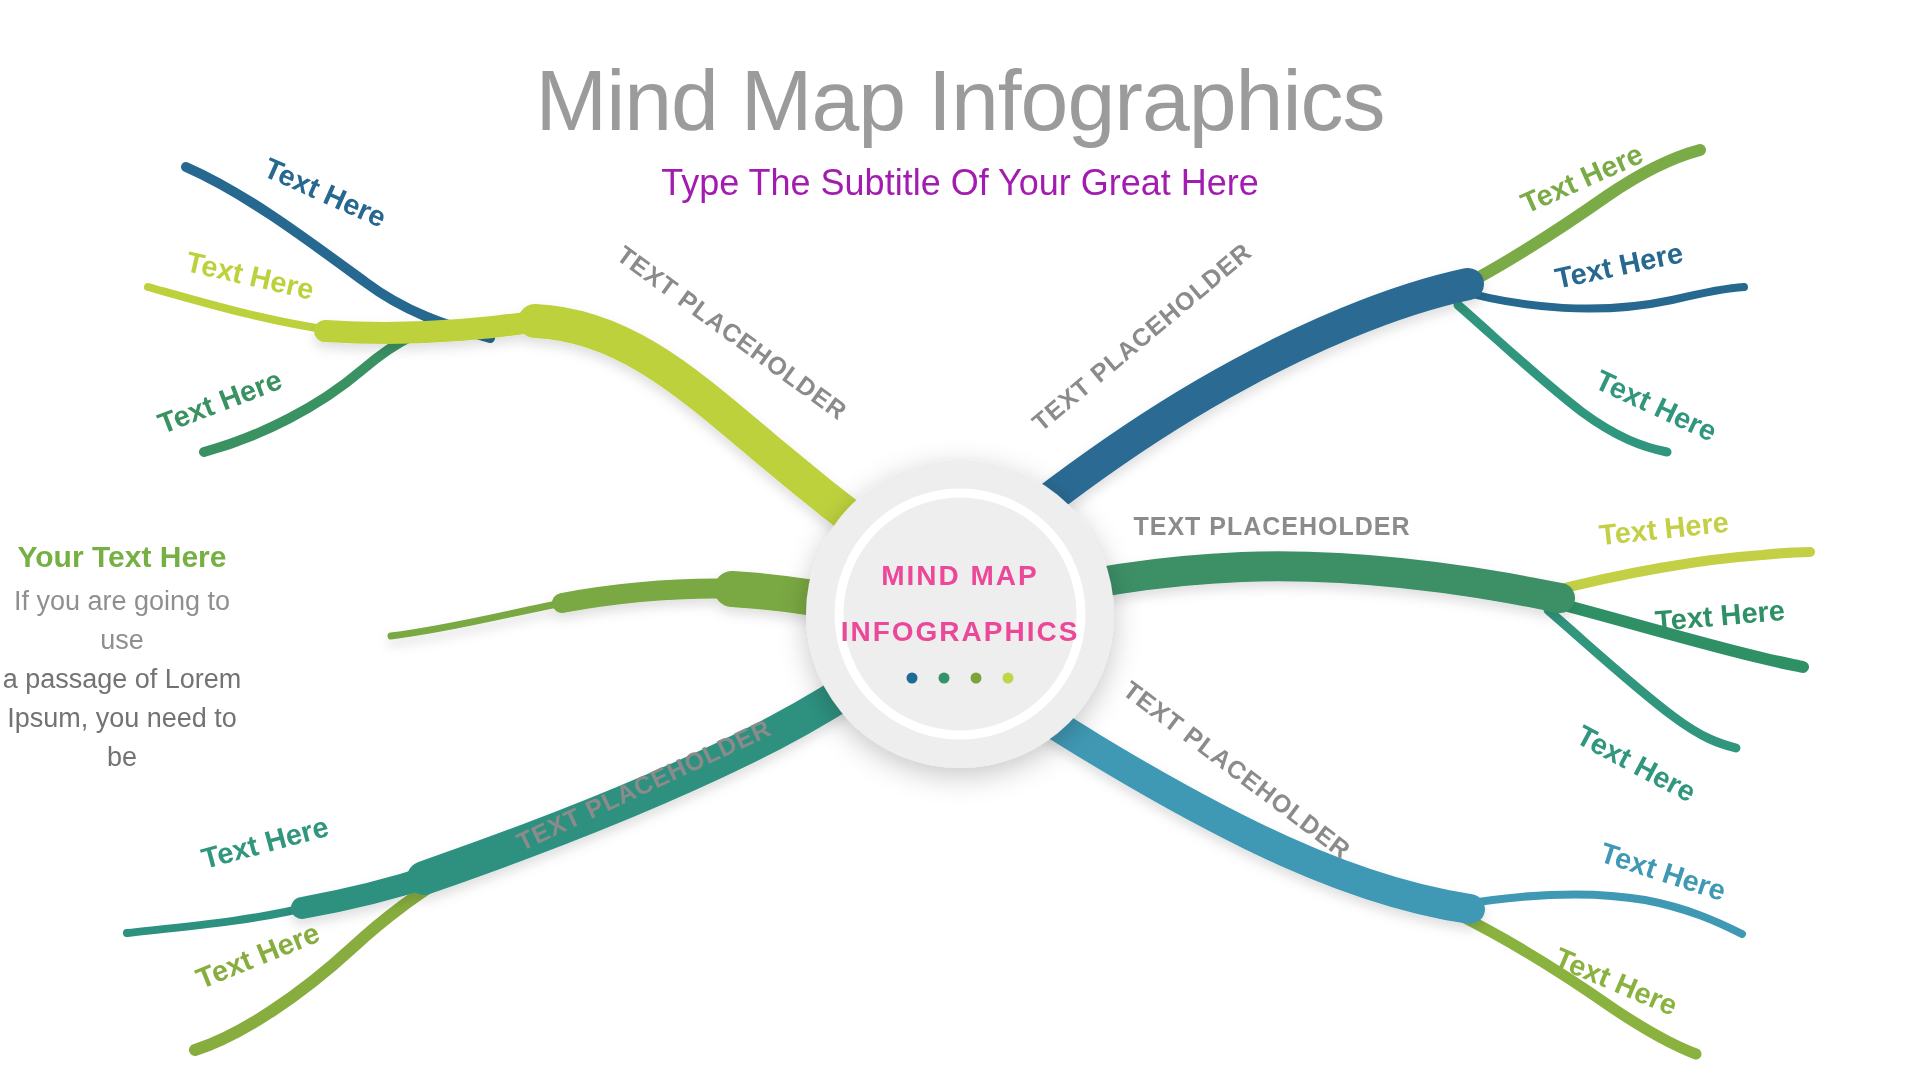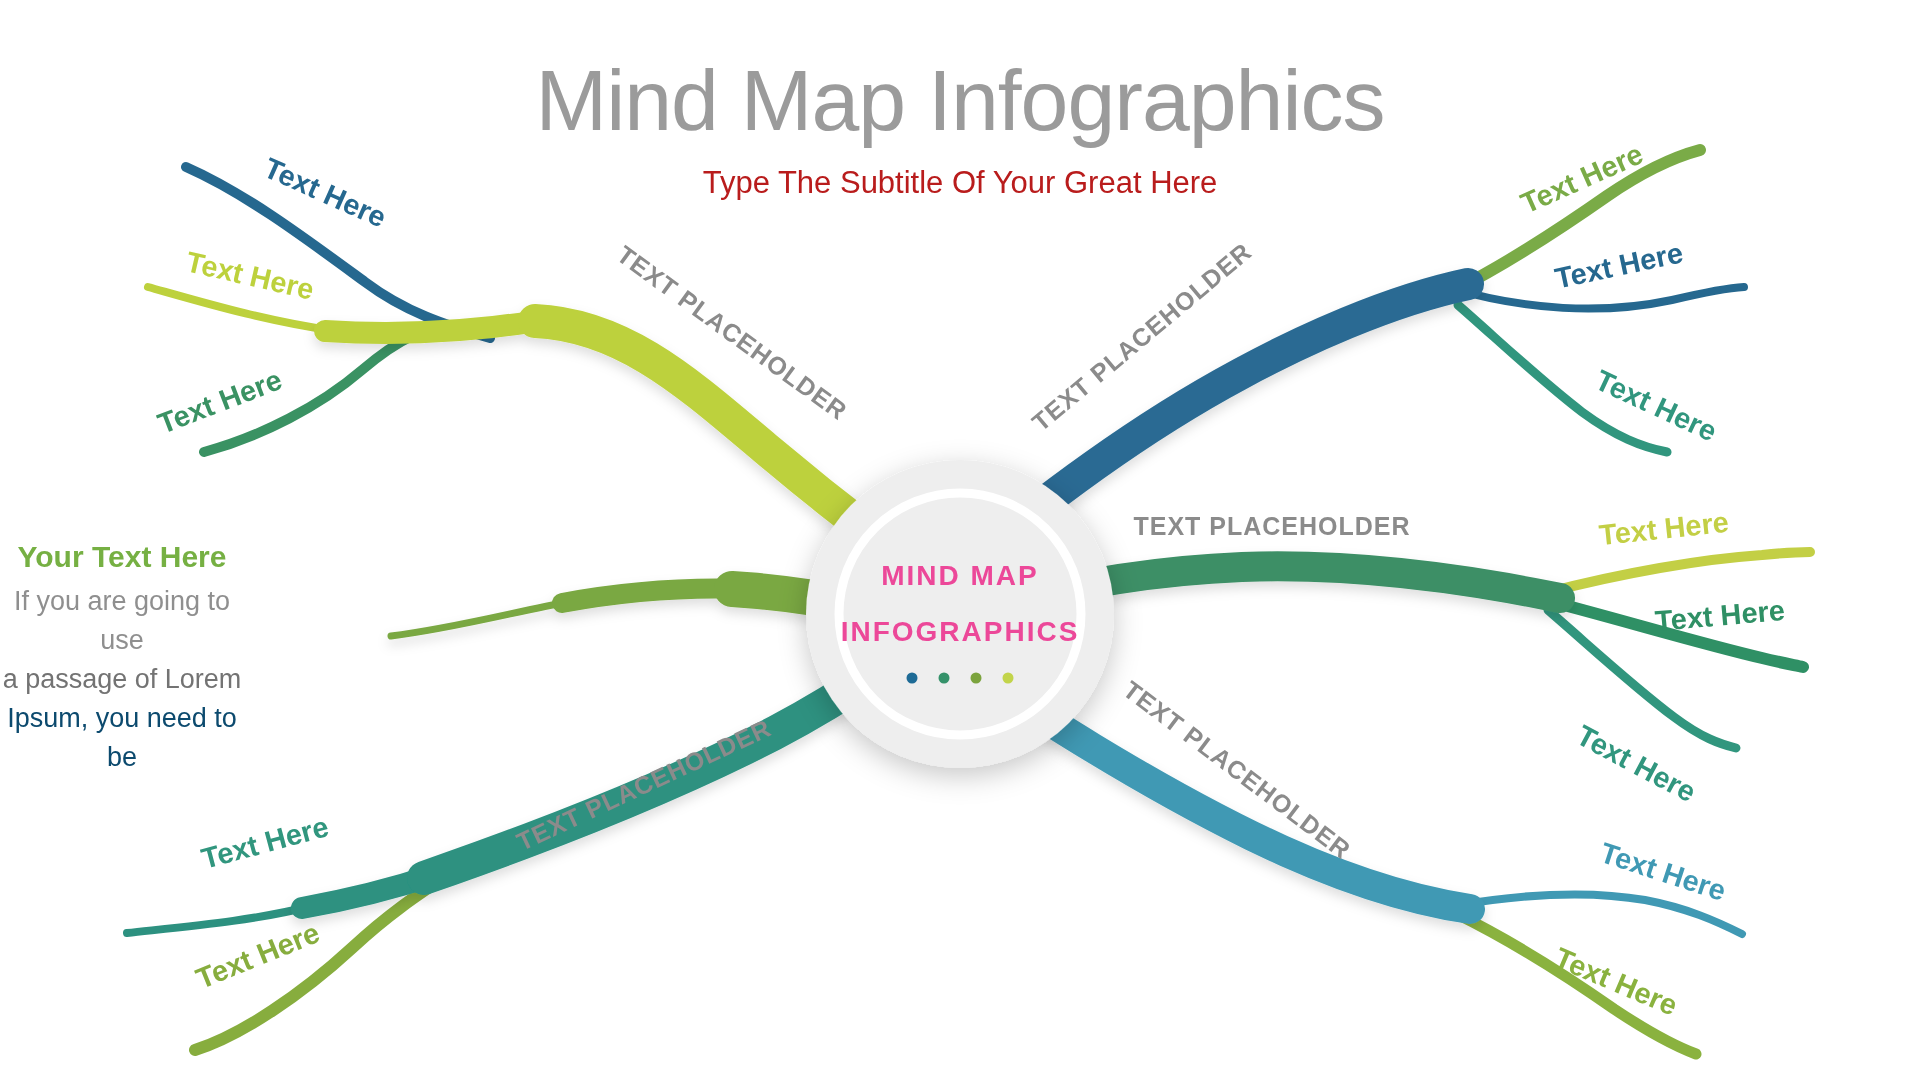--- a/index.html
+++ b/index.html
@@ -7,21 +7,21 @@
          font-family:"Liberation Sans",sans-serif;}
   svg.curves{position:absolute;left:0;top:0;}
   path{fill:none;stroke-linecap:round;}
   .lbl{position:absolute;white-space:nowrap;font-weight:bold;
        transform:translate(-50%,-50%) rotate(var(--r,0deg));}
   .tip{font-size:29px;}
   .ph{font-size:25px;color:#8b8b8b;letter-spacing:1px;}
   .title{position:absolute;left:960px;top:100px;transform:translate(-50%,-50%);
          font-size:86px;color:#9b9b9b;letter-spacing:-1px;white-space:nowrap;}
   .subtitle{position:absolute;left:960px;top:183px;transform:translate(-50%,-50%);
-         font-size:31px;color:#b91c1c;white-space:nowrap;}
+         font-size:36px;color:#a21caf;white-space:nowrap;}
   .center-text{position:absolute;left:960px;top:604px;transform:translate(-50%,-50%);
          text-align:center;color:#ec4899;font-weight:bold;font-size:28px;
          letter-spacing:2px;line-height:56px;white-space:nowrap;}
   .center-dots{position:absolute;left:960px;top:678px;transform:translate(-50%,-50%);
          display:flex;gap:21px;}
   .dot{width:11px;height:11px;border-radius:50%;}
   .note{position:absolute;right:1676px;top:540px;text-align:center;}
   .note-heading{font-size:30px;font-weight:bold;margin:0 0 8px 0;}
   .note-line{font-size:27px;line-height:39px;}
 </style>
@@ -117,16 +117,16 @@
   <div class="lbl tip" style="left: 1720px; top: 616px; --r: -5deg; color: rgb(47, 144, 101);">Text Here</div>
   <div class="lbl tip" style="left: 1636px; top: 764px; --r: 28deg; color: rgb(49, 150, 126);">Text Here</div>
 
   <div class="lbl tip" style="left: 1663px; top: 872px; --r: 18deg; color: rgb(64, 153, 180);">Text Here</div>
   <div class="lbl tip" style="left: 1616px; top: 982px; --r: 23deg; color: rgb(138, 178, 63);">Text Here</div>
 
   <div class="note">
     <div class="note-heading" style="color: rgb(118, 176, 67);">Your Text Here</div>
     <div class="note-line" style="color: rgb(143, 143, 143);">If you are going to use</div>
     <div class="note-line" style="color: #737373;">a passage of Lorem</div>
-    <div class="note-line" style="color: #0c4a6e;">Ipsum, you need to be</div>
+    <div class="note-line" style="color: #737373;">Ipsum, you need to be</div>
   </div>
 
 </div>
 
 </body></html>

